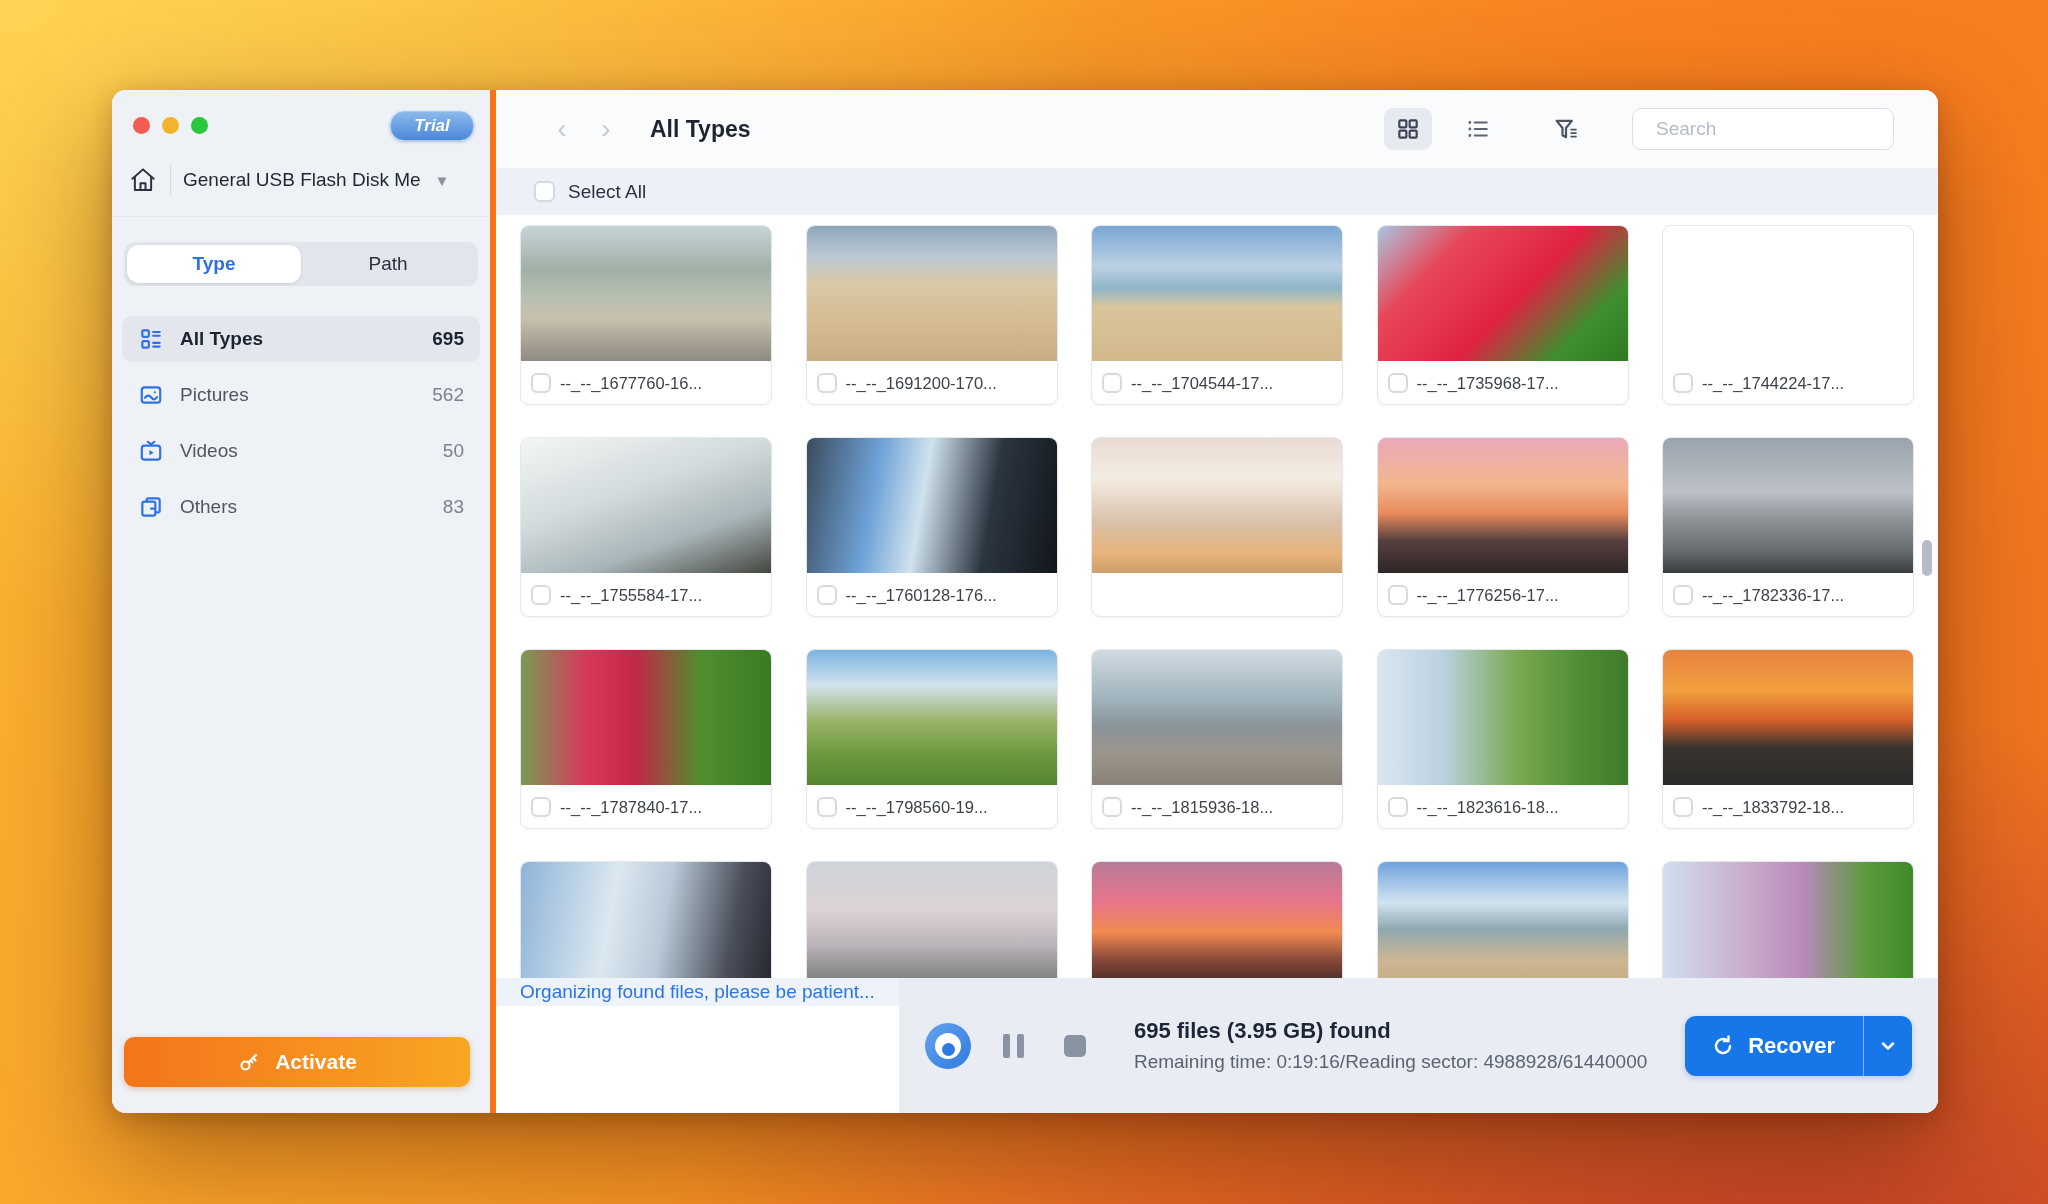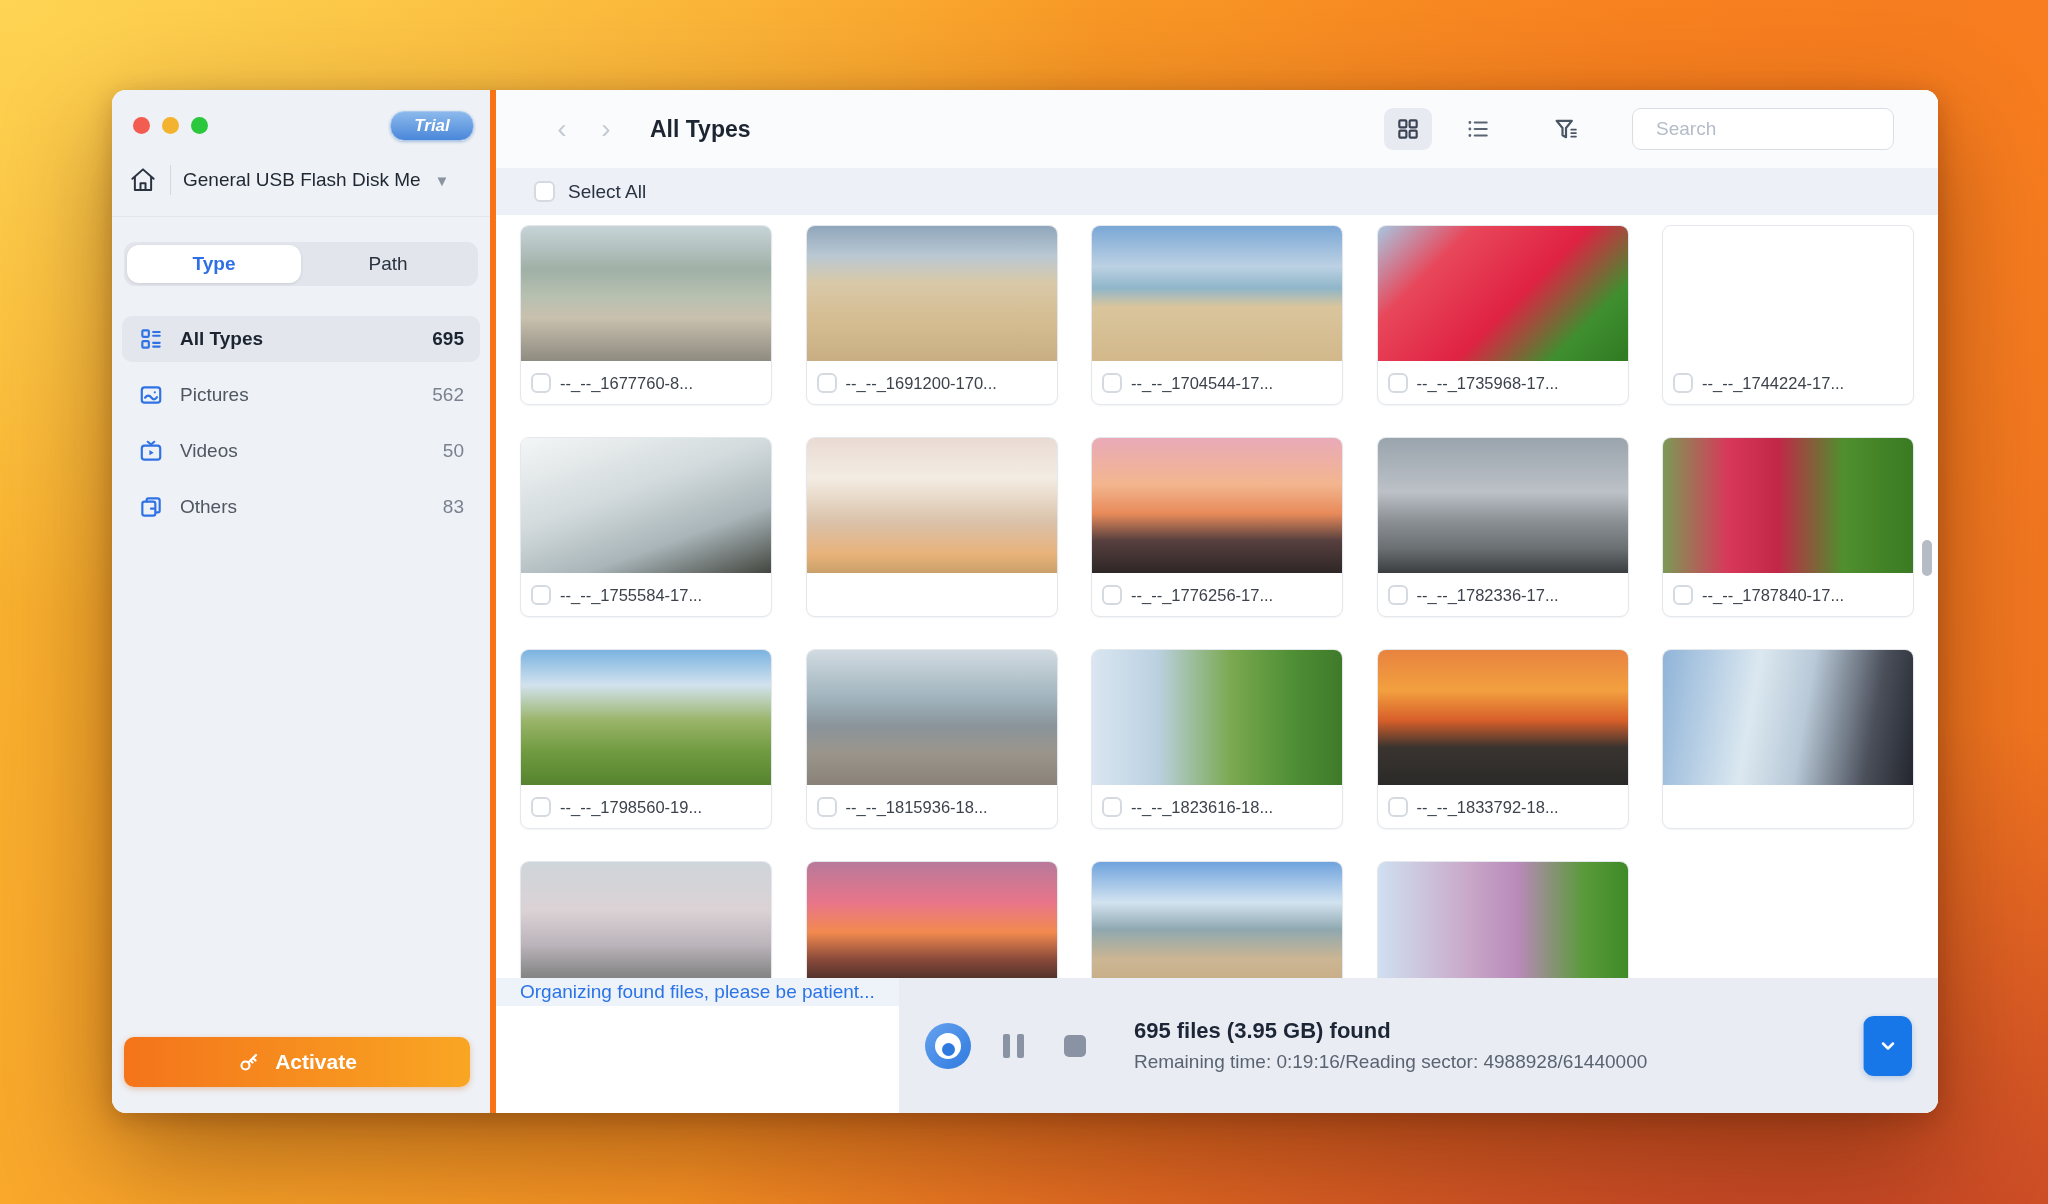--- a/index.html
+++ b/index.html
@@ -248,21 +248,21 @@
     <div class="selectbar">
       <span class="cb"></span>
       <span class="sa-label">Select All</span>
     </div>
 
     <div class="grid">
         <div class="card">
           <div class="thumb th-duck-pond"></div>
           <div class="caption">
             <span class="cb"></span>
-            <span class="fname">--_--_1677760-8...</span>
+            <span class="fname">--_--_1677760-16...</span>
           </div>
         </div>
         <div class="card">
           <div class="thumb th-beach-sand"></div>
           <div class="caption">
             <span class="cb"></span>
             <span class="fname">--_--_1691200-170...</span>
           </div>
         </div>
         <div class="card">
@@ -284,20 +284,27 @@
           <div class="caption">
             <span class="cb"></span>
             <span class="fname">--_--_1744224-17...</span>
           </div>
         </div>
         <div class="card">
           <div class="thumb th-water-bird"></div>
           <div class="caption">
             <span class="cb"></span>
             <span class="fname">--_--_1755584-17...</span>
+          </div>
+        </div>
+        <div class="card">
+          <div class="thumb th-car-window-sky"></div>
+          <div class="caption">
+            <span class="cb"></span>
+            <span class="fname">--_--_1760128-176...</span>
           </div>
         </div>
         <div class="card">
           <div class="thumb th-blossoms-sunset"></div>
         </div>
         <div class="card">
           <div class="thumb th-village-sunset"></div>
           <div class="caption">
             <span class="cb"></span>
             <span class="fname">--_--_1776256-17...</span>
@@ -372,20 +379,27 @@
         <div class="pausebtn">
             <i></i>
             <i></i>
           </div>
         <div class="stopbtn"></div>
         <div class="stat-text">
           <div class="found">695 files (3.95 GB) found</div>
           <div class="detail">Remaining time: 0:19:16/Reading sector: 4988928/61440000</div>
         </div>
         <div class="recover">
+          <div class="recover-main">
+            <svg width="24" height="24" viewBox="0 0 24 24" fill="none" stroke="#fff" stroke-width="2.4" stroke-linecap="round">
+              <path d="M19 12a7 7 0 1 1-2.3-5.2"></path>
+                <path d="M17.5 2.5v4.6h-4.6" fill="none"></path>
+            </svg>
+            <span>Recover</span>
+          </div>
           <div class="recover-sep"></div>
           <div class="recover-dd">
             <svg width="20" height="20" viewBox="0 0 24 24" fill="none" stroke="#fff" stroke-width="3" stroke-linecap="round" stroke-linejoin="round">
               <path d="M6 9l6 6 6-6"></path>
             </svg>
           </div>
         </div>
       </div>
     </div>
 

